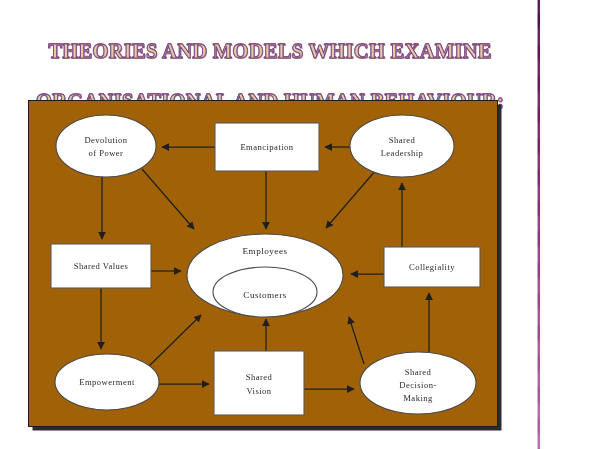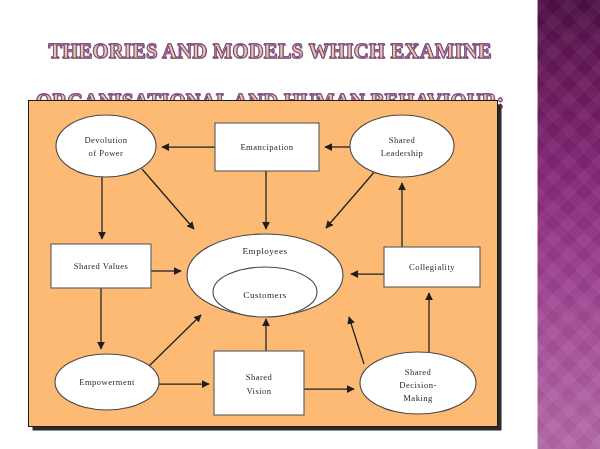--- a/index.html
+++ b/index.html
@@ -11,21 +11,21 @@
     width: 600px;
     height: 449px;
     overflow: hidden;
     font-family: "Liberation Serif", serif;
     position: relative;
   }
 
   #slide {
     position: absolute;
     left: 0; top: 0;
-    width: 600px;
+    width: 540px;
     height: 449px;
     background: #ffffff;
     overflow: hidden;
   }
 
   
   #side-panel {
     position: absolute;
     left: 537px;
     top: 0;
@@ -90,21 +90,21 @@
   }
   #title .tline { display: block; }
 
   
   #diagram-frame {
     position: absolute;
     left: 28px;
     top: 100px;
     width: 470px;
     height: 327px;
-    background: #fdba74;
+    background: #a16207;
     border: 1.5px solid #1c1c1c;
     box-sizing: border-box;
     box-shadow: 4px 4px 0 -0.5px #2b2b2b;
   }
   #diagram-svg {
     position: absolute;
     left: 0; top: 0;
     width: 470px;
     height: 327px;
     display: block;

